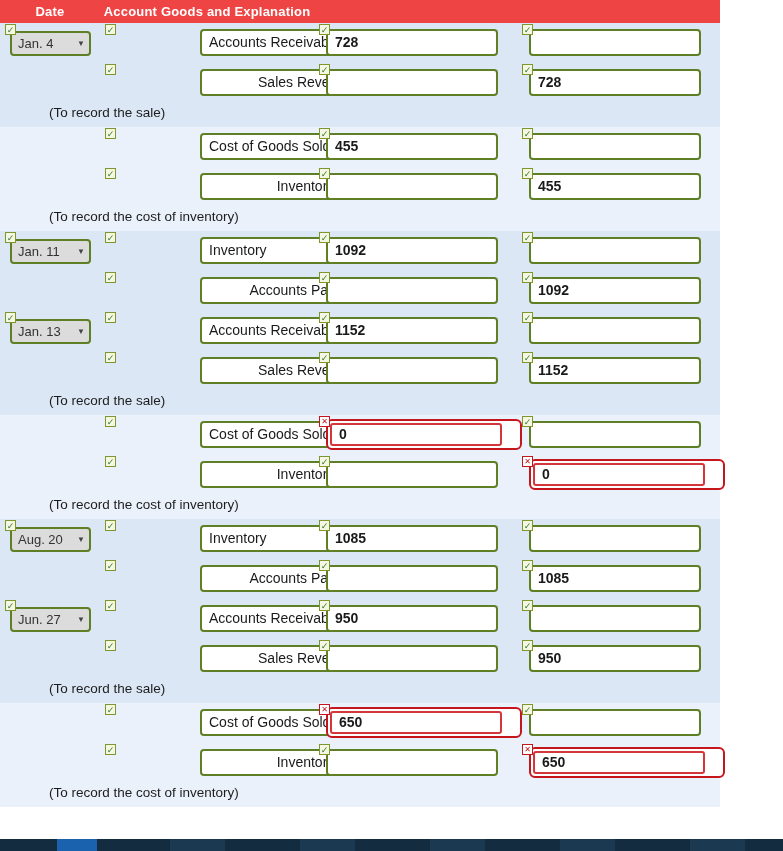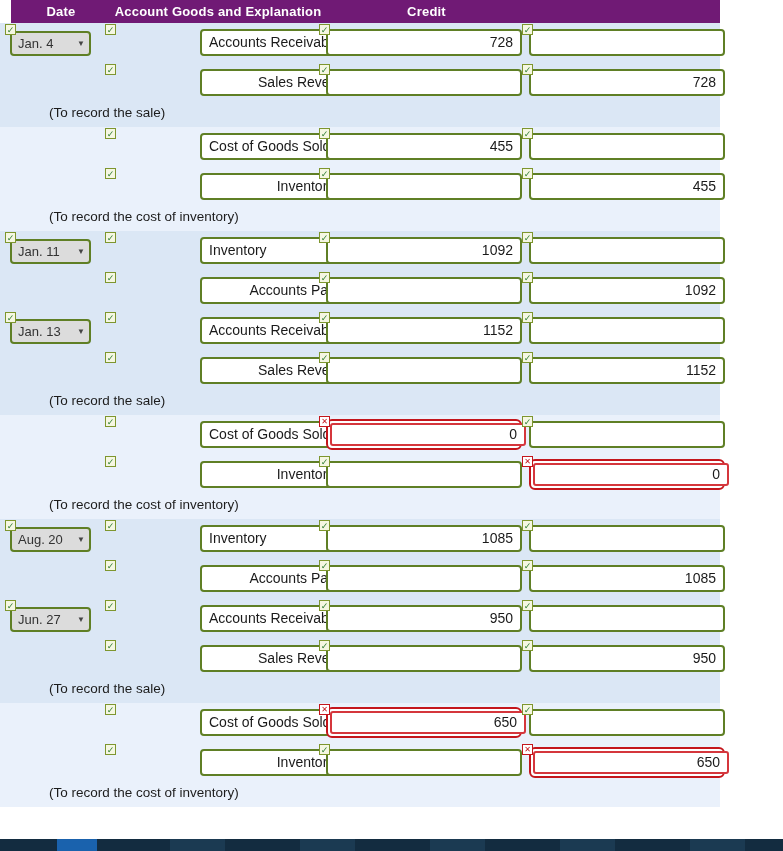--- a/index.html
+++ b/index.html
@@ -19,24 +19,23 @@
   
   .journal {
     width: 720px;
     position: relative;
     background: #ffffff;
   }
 
   
   .jrn-head {
     display: flex;
-    background: #701a75;
+    background: #ef4444;
     height: 23px;
     align-items: flex-start;
-    margin-left: 11px;
   }
   .jrn-head .hcell {
     color: #ffffff;
     font-weight: bold;
     font-size: 13px;
     text-align: center;
     line-height: 23px;
     letter-spacing: .2px;
     white-space: nowrap;
   }
@@ -129,22 +128,23 @@
     width: 190px;
   }
   .acct-field.indent {
     text-align: center;
     padding-left: 28px;
   }
   .fw-acct { left: 100px; }
 
   
   .amt-field {
-    width: 196px;
-    text-align: right;
+    width: 172px;
+    text-align: left;
+    font-weight: bold;
   }
   .fw-amt { left: 12px; }
   .fw-amt.err { left: 12px; top: 4px; width: 196px; }
 
   
   .fw-date { left: 10px; top: 8px; }
   .date-select {
     box-sizing: border-box;
     width: 81px;
     height: 25px;
@@ -208,21 +208,20 @@
   }
 </style>
 </head>
 <body>
 
 <div class="journal">
 
   <div class="jrn-head">
     <div class="hcell h-date">Date</div>
     <div class="hcell h-acct">Account Goods and Explanation</div>
-    <div class="hcell h-credit">Credit</div>
   </div>
 
   <div id="entries-host">
       <div class="entry stripe-a">
         <div class="jrow">
           <div class="c-date">
             <span class="badge ok">✓</span>
             <div class="fieldwrap fw-date">
               <div class="date-select">
                 <span>Jan. 4</span>

